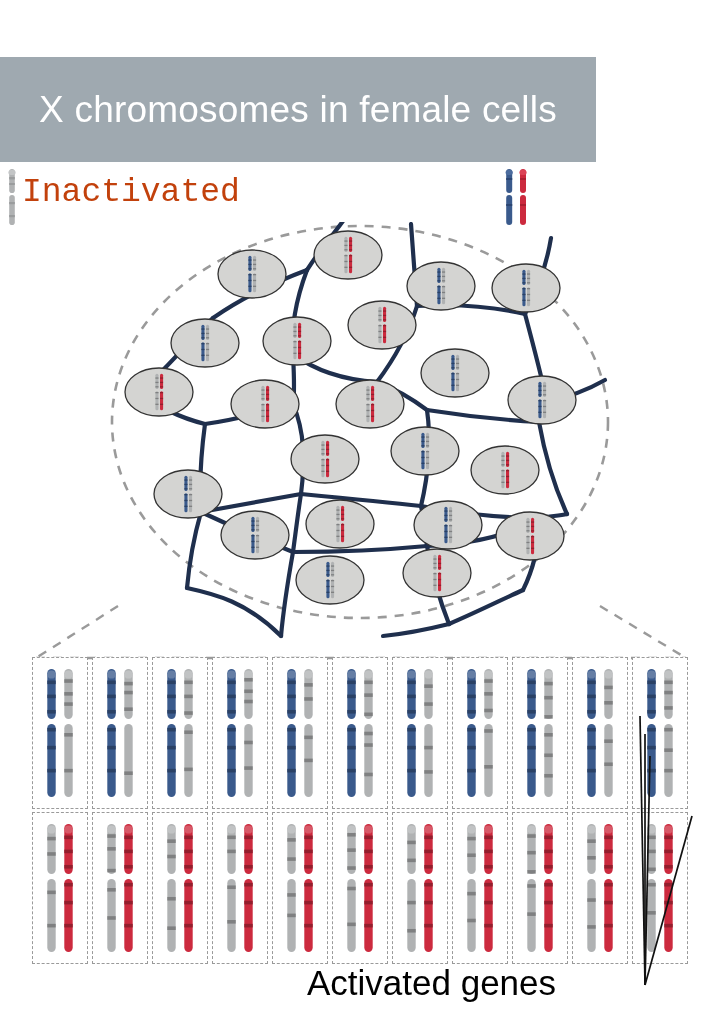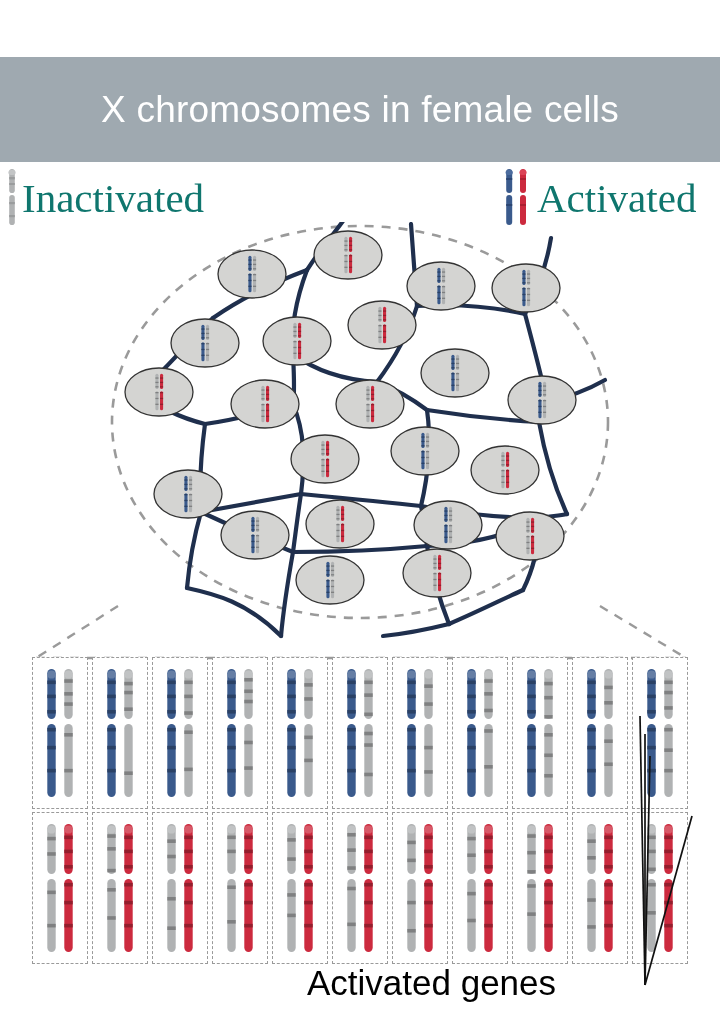--- a/index.html
+++ b/index.html
@@ -16,42 +16,42 @@
     height: 1017px;
     background: #ffffff;
     overflow: hidden;
   }
 
   
   #title-bar {
     position: absolute;
     left: 0;
     top: 57px;
-    width: 720px;
+    width: 596px;
     height: 105px;
     background: #9fa9b0;
     display: flex;
     align-items: center;
     justify-content: center;
   }
   #title-text {
     color: #ffffff;
     font-size: 37px;
     font-weight: 400;
     letter-spacing: 0.2px;
     font-family: "Liberation Sans", sans-serif;
     white-space: nowrap;
   }
 
   
   .legend-label {
     position: absolute;
-    font-size: 41px;
-    color: #0f766e;
-    font-family: Liberation Serif, serif;
+    font-size: 33px;
+    color: #c2410c;
+    font-family: Liberation Mono, monospace;
     white-space: nowrap;
   }
   #legend-inactivated-label { left: 22px;  top: 174px; }
   #legend-activated-label   { left: 537px; top: 174px; }
 
   .legend-icon {
     position: absolute;
   }
 
   
@@ -138,21 +138,20 @@
       <rect x="2.6" y="2" width="7.2" height="5" rx="2.6" fill="#4c6c9e"></rect>
       <rect x="3.2" y="10" width="6.0" height="2.0" fill="#2b4572"></rect>
       <rect x="3.2" y="36" width="6.0" height="2.0" fill="#2b4572"></rect>
       <rect x="17.0" y="1" width="6.0" height="24" rx="3" fill="#cc2a3e"></rect>
       <rect x="17.0" y="27" width="6.0" height="30" rx="3" fill="#cc2a3e"></rect>
       <rect x="16.4" y="2" width="7.2" height="5" rx="2.6" fill="#dc4356"></rect>
       <rect x="17.0" y="10" width="6.0" height="2.0" fill="#ab1f30"></rect>
       <rect x="17.0" y="36" width="6.0" height="2.0" fill="#ab1f30"></rect>
     </g>
   </svg>
-  <div class="legend-label" id="legend-activated-label">Activated</div>
 
   <svg id="cell-circle-wrap" viewBox="0 0 530 420" width="530" height="420">
 
     <ellipse cx="265" cy="200" rx="248" ry="196" fill="none" stroke="#9a9a9a" stroke-width="2.6" stroke-dasharray="9 8"></ellipse>
 
     <g fill="none" stroke="#1f2f4d" stroke-width="4.2" stroke-linecap="round" stroke-linejoin="round">
       <path d="M44,170 C70,150 92,120 118,96"></path>
       <path d="M118,96 C150,74 180,60 212,48"></path>
       <path d="M212,48 C230,20 244,6 250,-4"></path>
       <path d="M212,48 C200,80 196,108 198,132"></path>

